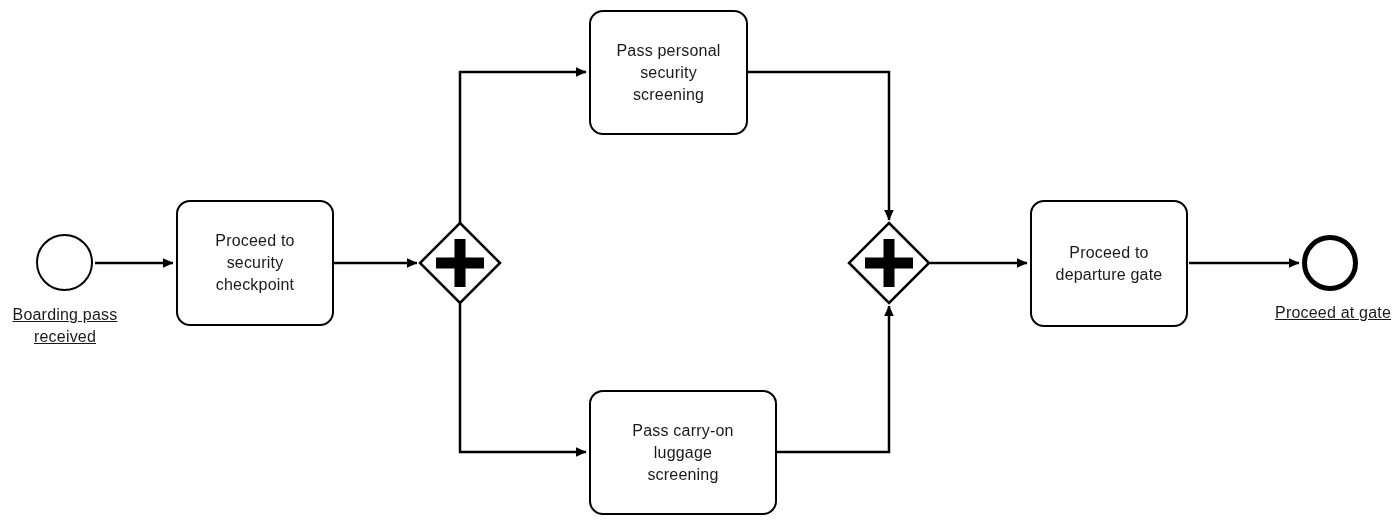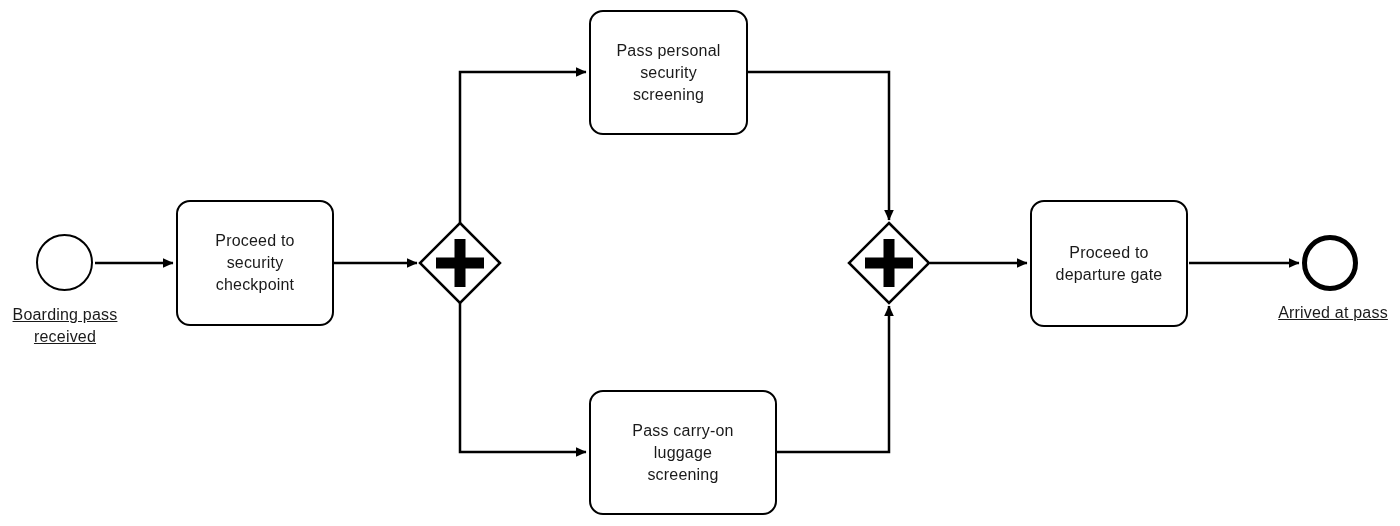--- a/index.html
+++ b/index.html
@@ -104,15 +104,15 @@
 luggage
 screening</span>
   </div>
 
   <div class="task" style="left:1030px; top:200px; width:158px; height:127px;">
     <span>Proceed to
 departure gate</span>
   </div>
 
   <div class="event end" style="left:1302px; top:235px; width:56px; height:56px;"></div>
-  <div class="ext-label" style="left:1268px; top:302px; width:130px;">Arrived at pass</div>
+  <div class="ext-label" style="left:1268px; top:302px; width:130px;">Proceed at gate</div>
 
 </div>
 
 </body></html>

